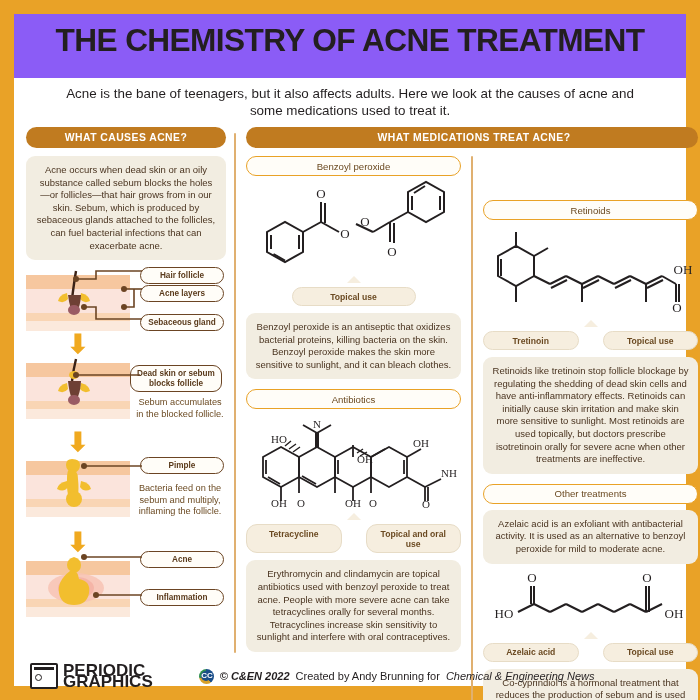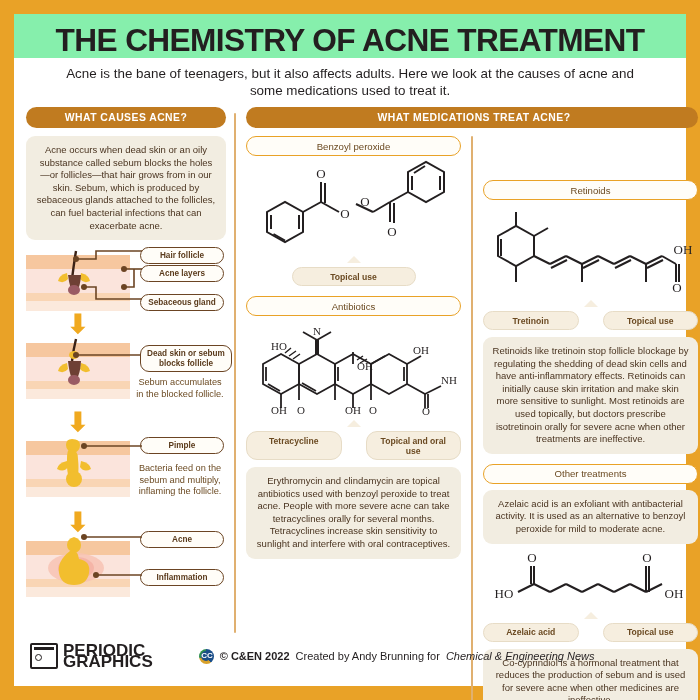--- a/index.html
+++ b/index.html
@@ -8,22 +8,22 @@
     background:#E9A227;
     font-family:"Liberation Sans", sans-serif;
     overflow:hidden;
   }
   .page{
     position:absolute;left:14px;top:14px;width:672px;height:672px;
     background:#FFFFFF;
   }
   
   .title-band{
-    background:#86efac;
-    padding:10px 16px 0 16px;
+    background:#8b5cf6;
+    padding:10px 16px 20px 16px;
   }
   .title{
     font-size:31px;line-height:34px;font-weight:bold;color:#231F20;
     letter-spacing:-0.6px;text-align:center;
     font-family:"Liberation Sans", sans-serif;
     transform:scaleX(1.02);
   }
   .subtitle{
     text-align:center;color:#231F20;font-size:13.4px;line-height:17px;
     padding:7px 34px 8px 34px;
@@ -120,21 +120,21 @@
   .cc{
     width:15px;height:15px;border-radius:50%;
     background:conic-gradient(#1A4E8A 0 40%, #D8A12A 40% 72%, #2F8F4E 72% 100%);
     position:relative;
   }
   .cc span{
     position:absolute;inset:2.5px;border-radius:50%;background:#1C4E87;
     color:#fff;font-size:8px;font-weight:bold;line-height:10px;text-align:center;
   }
   .ital{font-style:italic;}
-  .bold{font-weight:bold;}
+  .bold{font-weight:bold;font-style:italic;}
 </style>
 </head>
 <body>
 
 <div class="page">
 
   <div class="title-band">
     <div class="title">THE CHEMISTRY OF ACNE TREATMENT</div>
   </div>
   <div class="subtitle">Acne is the bane of teenagers, but it also affects adults. Here we look at the causes of acne and some medications used to treat it.</div>
@@ -181,21 +181,21 @@
             <rect x="0" y="20" width="104" height="24" fill="#FBE4DC"></rect>
             <rect x="0" y="44" width="104" height="8" fill="#F9D5B4"></rect>
             <rect x="0" y="52" width="104" height="10" fill="#FBE9DC"></rect>
             <path d="M50 2 C48 10 47 16 46 24" stroke="#3B2216" stroke-width="2.4" fill="none"></path>
             <ellipse cx="48" cy="18" rx="5" ry="4" fill="#F2BE2E"></ellipse>
             <path d="M41 26 q-8 2 -9 8 q6 3 10 -2z" fill="#F2BE2E"></path>
             <path d="M55 26 q8 2 9 8 q-6 3 -10 -2z" fill="#F2BE2E"></path>
             <path d="M42 24 q2 18 6 20 q6 -3 7 -20z" fill="#6E4034"></path>
             <ellipse cx="48" cy="43" rx="6" ry="5" fill="#9A5B63"></ellipse>
           </svg>
-          <div class="lbl" style="left:114px;top:8px;width:80px;">Dead skin or sebum blocks follicle</div>
+          <div class="lbl" style="left:104px;top:8px;width:80px;">Dead skin or sebum blocks follicle</div>
           <svg style="position:absolute;left:44px;top:10px;width:72px;height:20px;" viewBox="0 0 72 20">
             <path d="M6 8 H70" stroke="#6B4423" stroke-width="1.6" fill="none"></path>
             <circle cx="6" cy="8" r="3" fill="#6B4423"></circle>
           </svg>
           <div class="note" style="position:absolute;left:110px;top:40px;width:88px;">Sebum accumulates in the blocked follicle.</div>
         </div>
 
         <div class="arrow" style="width:104px;margin-top:12px;">⬇</div>
 
         <div class="skin-row">
@@ -271,20 +271,21 @@
                 <path d="M161 16 V30 M189 16 V30 M163 13 L174 6"></path>
               </g>
               <text x="70" y="18" font-size="13" fill="#231F20" text-anchor="middle" font-family="'Liberation Serif',serif">O</text>
               <text x="94" y="58" font-size="13" fill="#231F20" text-anchor="middle" font-family="'Liberation Serif',serif">O</text>
               <text x="114" y="46" font-size="13" fill="#231F20" text-anchor="middle" font-family="'Liberation Serif',serif">O</text>
               <text x="141" y="76" font-size="13" fill="#231F20" text-anchor="middle" font-family="'Liberation Serif',serif">O</text>
             </svg>
           </div>
           <div class="notch"></div>
           <div class="pill-solid pill-center">Topical use</div>
+          <div class="textbox" style="margin-top:7px;">Benzoyl peroxide is an antiseptic that oxidizes bacterial proteins, killing bacteria on the skin. Benzoyl peroxide makes the skin more sensitive to sunlight, and it can bleach clothes.</div>
 
           <div class="pill-hollow" style="margin-top:10px;">Antibiotics</div>
           <div class="struct">
             <svg width="210" height="96" viewBox="0 0 210 96">
               <g stroke="#231F20" stroke-width="1.8" fill="none">
                 <polygon points="14,44 14,64 32,74 50,64 50,44 32,34"></polygon>
                 <path d="M17 47 V61 M19 64 L31 71"></path>
                 <polygon points="50,44 50,64 68,74 86,64 86,44 68,34"></polygon>
                 <path d="M53 63 L67 71"></path>
                 <polygon points="86,44 86,64 104,74 122,64 122,44 104,34"></polygon>

